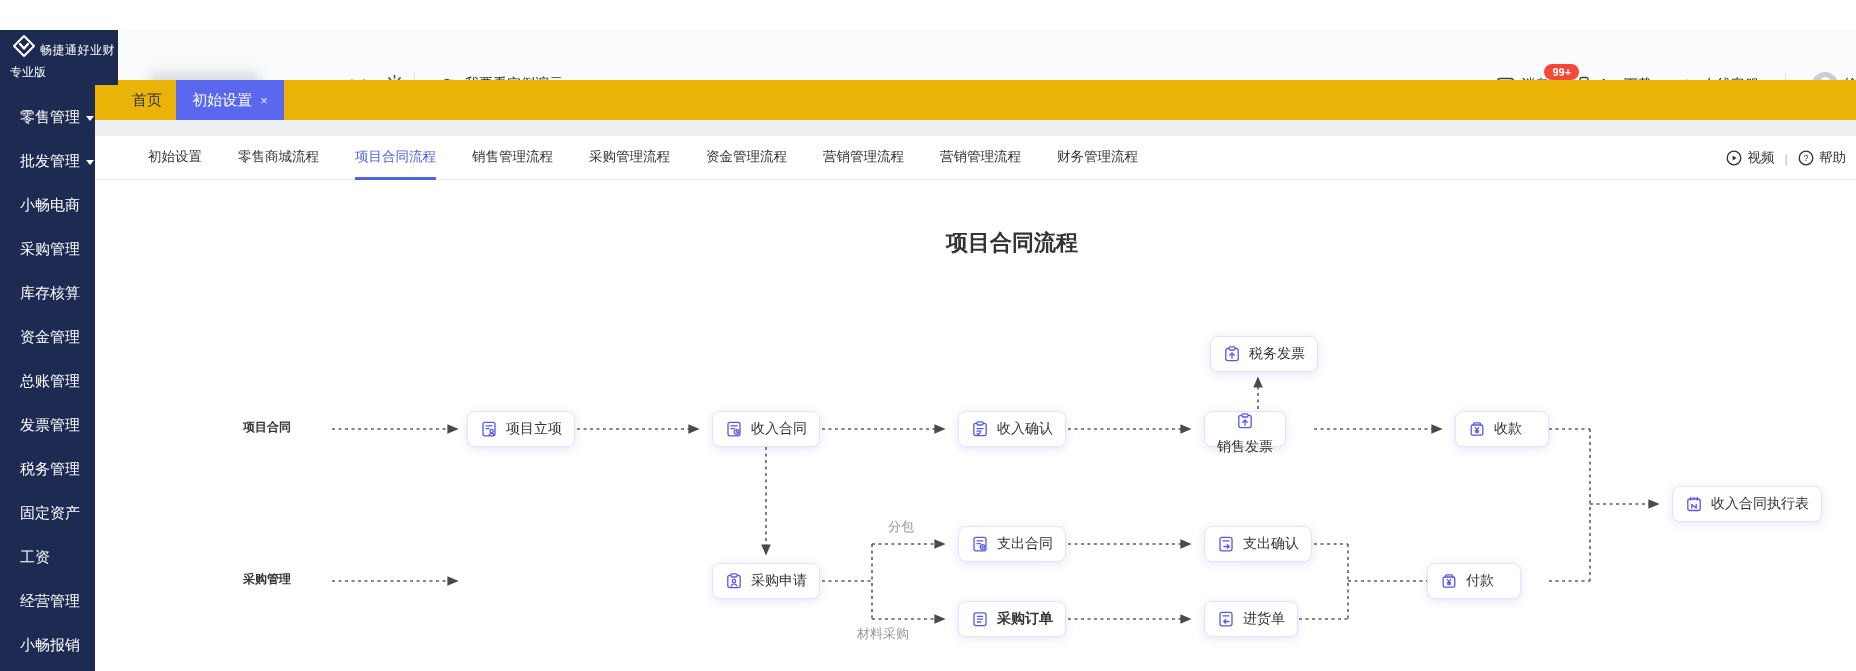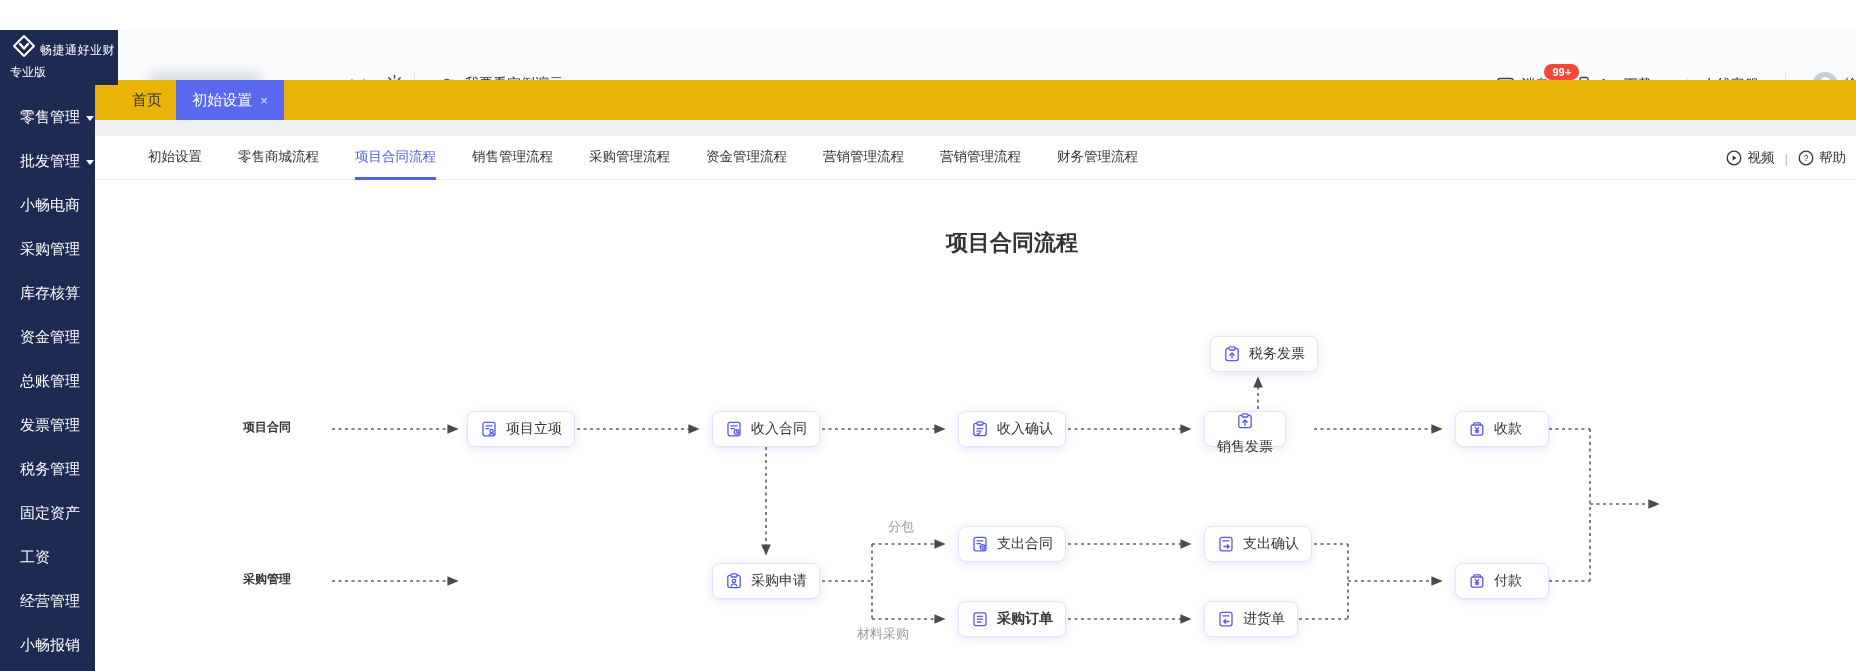--- a/index.html
+++ b/index.html
@@ -351,21 +351,21 @@
     <div class="node" style="left:617px;top:427px;">
       <svg class="nicon" width="18" height="18" viewBox="0 0 18 18" fill="none" stroke="#5659e8" stroke-width="1.3" stroke-linecap="round" stroke-linejoin="round">
           <rect x="2.8" y="3.4" width="12.4" height="12.2" rx="2"></rect>
           <rect x="6" y="1.8" width="6" height="3.2" rx="1" fill="#fff"></rect>
           <circle cx="9" cy="9" r="1.7"></circle>
           <path d="M6.2 14 a2.9 2.9 0 0 1 5.6 0"></path>
         </svg>
       <span>采购申请</span>
     </div>
 
-    <div class="node wide-pad" style="left:1360px;top:427px;text-align:right;">
+    <div class="node wide-pad" style="left:1332px;top:427px;text-align:right;">
       <svg class="nicon" width="18" height="18" viewBox="0 0 18 18" fill="none" stroke="#5659e8" stroke-width="1.3" stroke-linecap="round" stroke-linejoin="round">
           <path d="M5.5 5 V4 a1.2 1.2 0 0 1 1.2 -1.2 h4.6 a1.2 1.2 0 0 1 1.2 1.2 V5"></path>
           <rect x="3.2" y="5" width="11.6" height="10.2" rx="1.6"></rect>
           <path d="M7.3 7.6 L9 9.6 L10.7 7.6"></path>
           <path d="M9 9.6 V12.8"></path>
           <path d="M7.4 10.6 h3.2"></path>
           <path d="M7.4 12 h3.2"></path>
         </svg>
       <span>付款</span>
     </div>
@@ -383,14 +383,24 @@
     <div class="node" style="left:1109px;top:465px;">
       <svg class="nicon" width="18" height="18" viewBox="0 0 18 18" fill="none" stroke="#5659e8" stroke-width="1.3" stroke-linecap="round" stroke-linejoin="round">
           <rect x="3" y="2.3" width="12" height="13.5" rx="2"></rect>
           <path d="M6 5.8 h6"></path>
           <path d="M12 11.5 h-5"></path>
           <path d="M8.7 9.7 L6.8 11.5 L8.7 13.3"></path>
         </svg>
       <span>进货单</span>
     </div>
 
+    <div class="node" style="left:1577px;top:350px;">
+      <svg class="nicon" width="18" height="18" viewBox="0 0 18 18" fill="none" stroke="#5659e8" stroke-width="1.3" stroke-linecap="round" stroke-linejoin="round">
+          <rect x="2.8" y="4" width="12.4" height="11.5" rx="2"></rect>
+          <path d="M5.8 2.4 V5"></path>
+          <path d="M9 2.4 V4.6" stroke-dasharray="1.5 1.5"></path>
+          <path d="M12.2 2.4 V5"></path>
+          <path d="M6.8 13 V9.4 l4.4 3.6 V9.4"></path>
+        </svg>
+      <span>收入合同执行表</span>
+    </div>
   </div>
 </div>
 
 </body></html>

